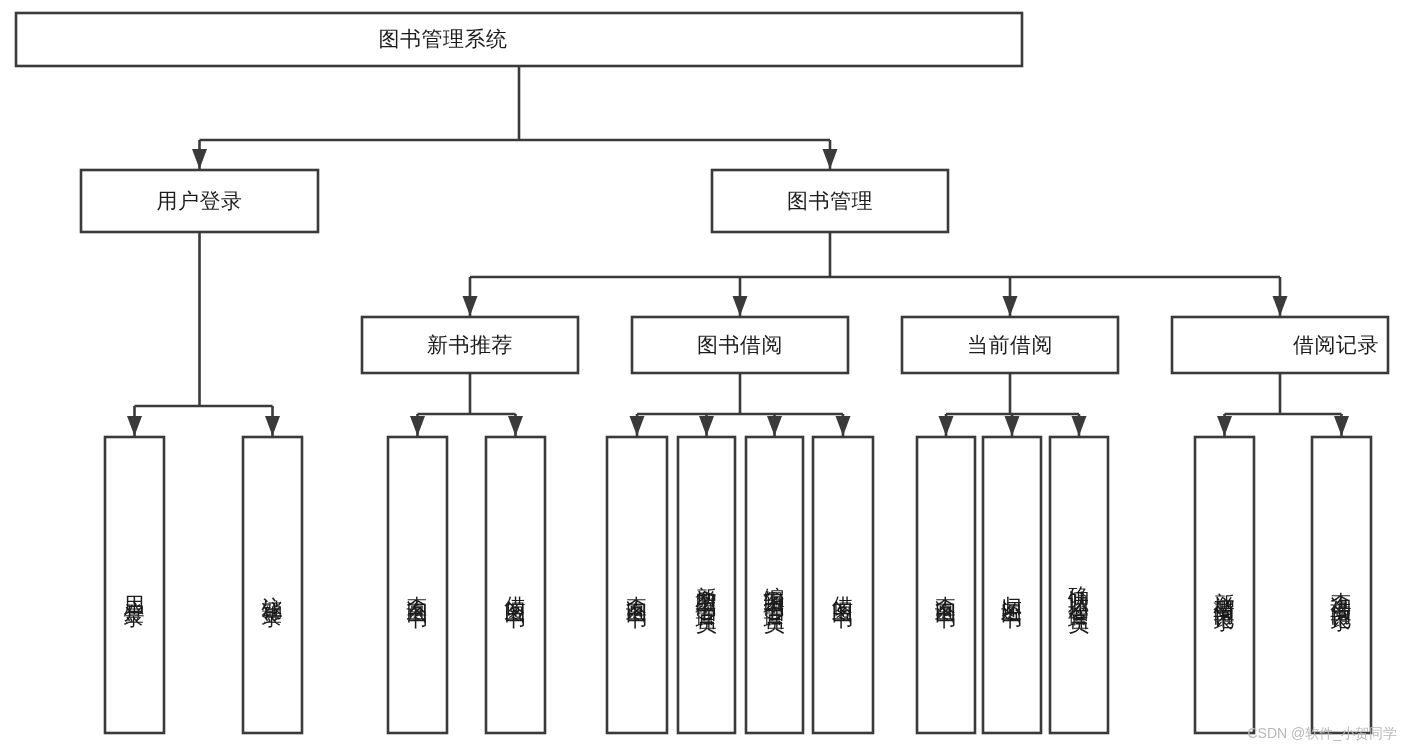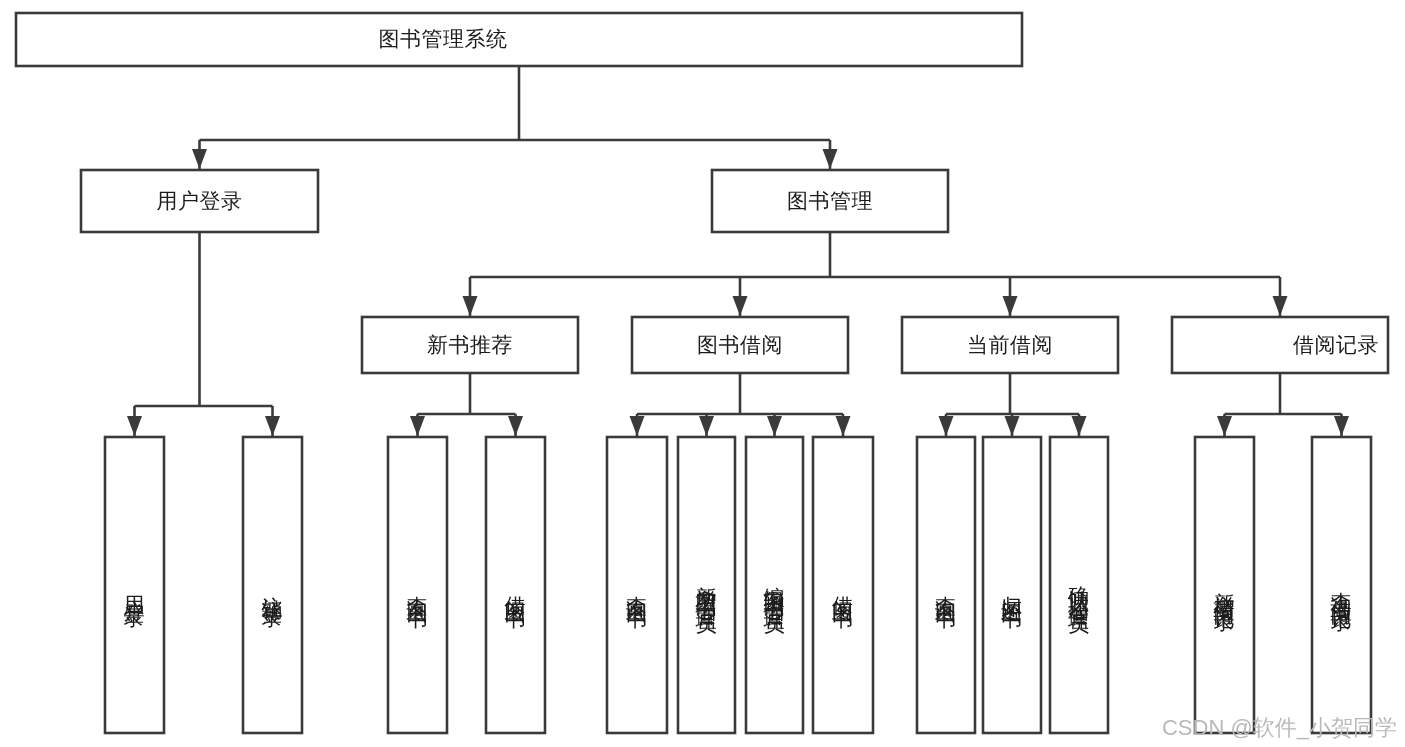--- a/index.html
+++ b/index.html
@@ -57,21 +57,21 @@
     text-orientation: upright;
     font-size: 21px;
     letter-spacing: 4px;
     line-height: 1.1;
     padding-top: 4px;
   }
   .watermark {
     position: absolute;
     right: 8px;
     bottom: 4px;
-    font-size: 22px;
+    font-size: 14px;
     color: #b9b9b9;
     white-space: nowrap;
     font-family: "Liberation Sans", "DejaVu Sans", sans-serif;
   }
 </style>
 </head>
 <body>
 
 <div id="canvas">
 

